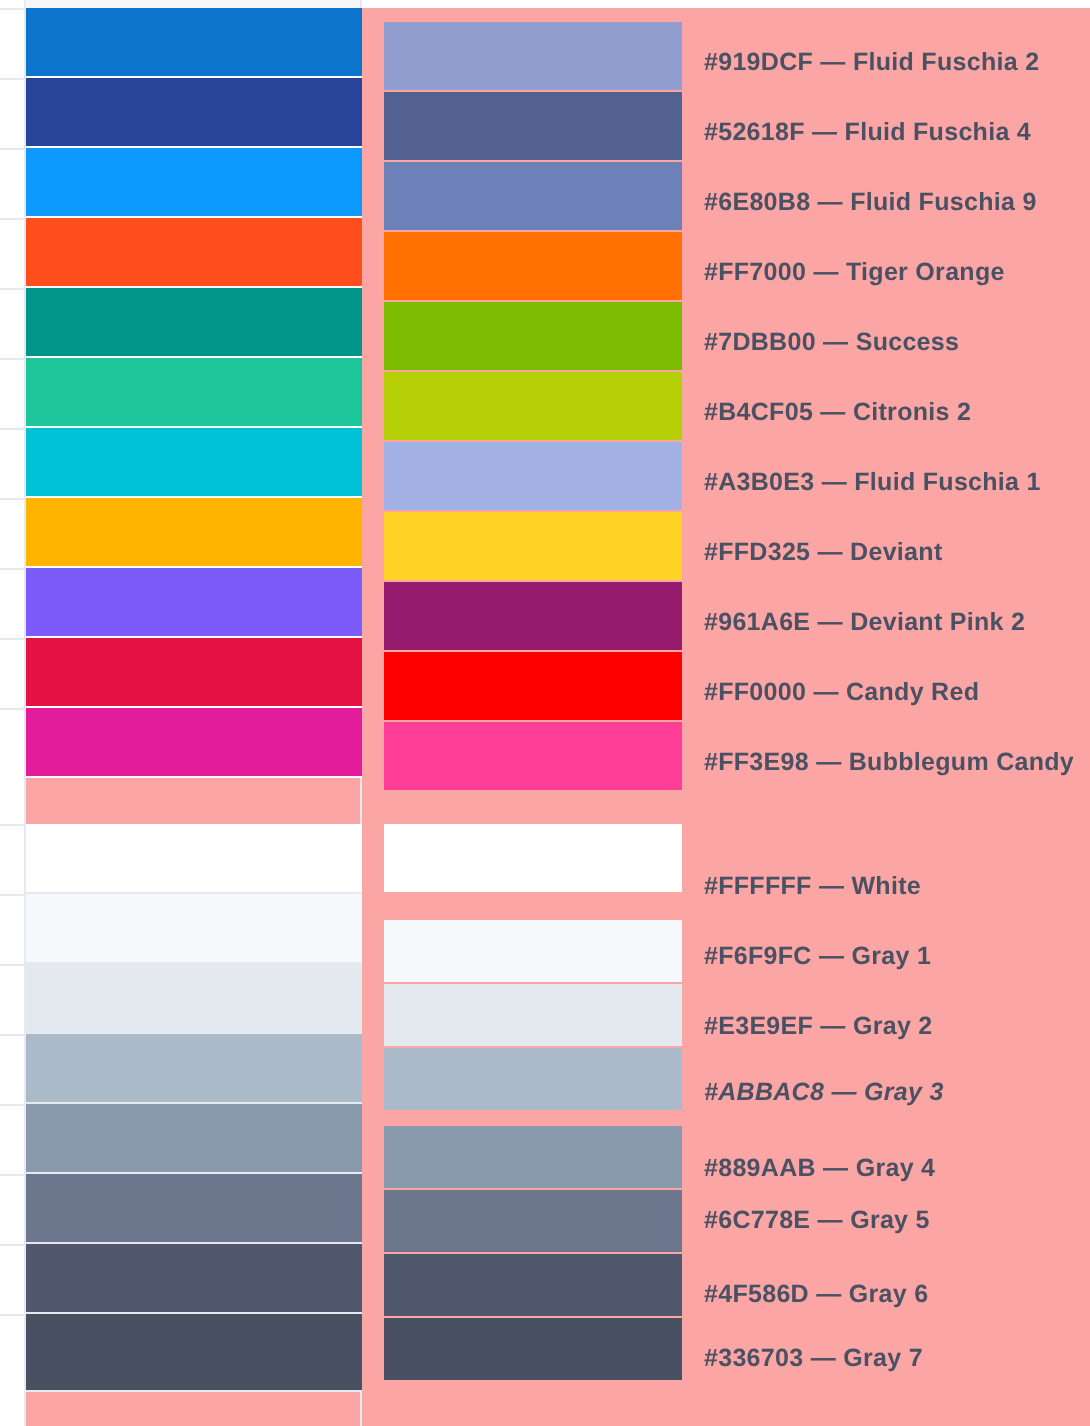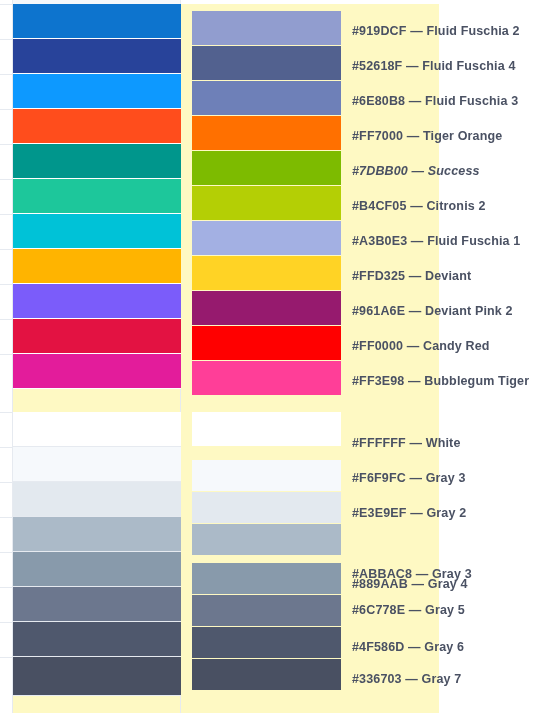--- a/index.html
+++ b/index.html
@@ -9,23 +9,23 @@
   }
   body {
     width: 545px;
     height: 713px;
     overflow: hidden;
     font-family: "Liberation Sans", "DejaVu Sans", sans-serif;
   }
 
   #palette {
     position: relative;
-    width: 439px;
+    width: 545px;
     height: 713px;
-    background: #fef9c3;
+    background: #fca5a5;
   }
 
   
   .top-band {
     position: absolute;
     left: 0;
     top: 0;
     width: 545px;
     height: 4px;
     background: #f4f7fa;
@@ -113,57 +113,57 @@
 
   <div id="rows-host">
       <div class="swatch-left" style="top: 4px; height: 35px; background: rgb(13, 116, 206);"></div>
       <div class="swatch-mid" style="top: 11px; height: 34px; background: rgb(145, 157, 207);"></div>
       <div class="label" style="top: 25px; color: rgb(74, 81, 99);">#919DCF — Fluid Fuschia 2</div>
       <div class="swatch-left" style="top: 39px; height: 35px; background: rgb(40, 67, 154);"></div>
       <div class="swatch-mid" style="top: 46px; height: 34px; background: rgb(82, 97, 143);"></div>
       <div class="label" style="top: 60px; color: rgb(74, 81, 99);">#52618F — Fluid Fuschia 4</div>
       <div class="swatch-left" style="top: 74px; height: 35px; background: rgb(13, 153, 255);"></div>
       <div class="swatch-mid" style="top: 81px; height: 34px; background: rgb(110, 128, 184);"></div>
-      <div class="label" style="top: 95px; color: rgb(74, 81, 99);">#6E80B8 — Fluid Fuschia 3</div>
+      <div class="label" style="top: 95px; color: rgb(74, 81, 99);">#6E80B8 — Fluid Fuschia 9</div>
       <div class="swatch-left" style="top: 109px; height: 35px; background: rgb(255, 77, 28);"></div>
       <div class="swatch-mid" style="top: 116px; height: 34px; background: rgb(255, 112, 0);"></div>
       <div class="label" style="top: 130px; color: rgb(74, 81, 99);">#FF7000 — Tiger Orange</div>
       <div class="swatch-left" style="top: 144px; height: 35px; background: rgb(0, 150, 140);"></div>
       <div class="swatch-mid" style="top: 151px; height: 34px; background: rgb(125, 187, 0);"></div>
-      <div class="label" style="top: 165px; color: rgb(74, 81, 99); font-style: italic;">#7DBB00 — Success</div>
+      <div class="label" style="top: 165px; color: rgb(74, 81, 99);">#7DBB00 — Success</div>
       <div class="swatch-left" style="top: 179px; height: 35px; background: rgb(29, 199, 155);"></div>
       <div class="swatch-mid" style="top: 186px; height: 34px; background: rgb(180, 207, 5);"></div>
       <div class="label" style="top: 200px; color: rgb(74, 81, 99);">#B4CF05 — Citronis 2</div>
       <div class="swatch-left" style="top: 214px; height: 35px; background: rgb(0, 194, 215);"></div>
       <div class="swatch-mid" style="top: 221px; height: 34px; background: rgb(163, 176, 227);"></div>
       <div class="label" style="top: 235px; color: rgb(74, 81, 99);">#A3B0E3 — Fluid Fuschia 1</div>
       <div class="swatch-left" style="top: 249px; height: 35px; background: rgb(255, 180, 0);"></div>
       <div class="swatch-mid" style="top: 256px; height: 34px; background: rgb(255, 211, 37);"></div>
       <div class="label" style="top: 270px; color: rgb(74, 81, 99);">#FFD325 — Deviant</div>
       <div class="swatch-left" style="top: 284px; height: 35px; background: rgb(123, 92, 250);"></div>
       <div class="swatch-mid" style="top: 291px; height: 34px; background: rgb(150, 26, 110);"></div>
       <div class="label" style="top: 305px; color: rgb(74, 81, 99);">#961A6E — Deviant Pink 2</div>
       <div class="swatch-left" style="top: 319px; height: 35px; background: rgb(227, 18, 66);"></div>
       <div class="swatch-mid" style="top: 326px; height: 34px; background: rgb(255, 0, 0);"></div>
       <div class="label" style="top: 340px; color: rgb(74, 81, 99);">#FF0000 — Candy Red</div>
       <div class="swatch-left" style="top: 354px; height: 35px; background: rgb(227, 28, 155);"></div>
       <div class="swatch-mid" style="top: 361px; height: 34px; background: rgb(255, 62, 152);"></div>
-      <div class="label" style="top: 375px; color: rgb(74, 81, 99);">#FF3E98 — Bubblegum Tiger</div>
+      <div class="label" style="top: 375px; color: rgb(74, 81, 99);">#FF3E98 — Bubblegum Candy</div>
       <div class="swatch-left pale" style="top: 412px; height: 35px; background: rgb(255, 255, 255);"></div>
       <div class="swatch-mid" style="top: 412px; height: 34px; background: rgb(255, 255, 255);"></div>
       <div class="label" style="top: 437px; color: rgb(74, 81, 99);">#FFFFFF — White</div>
       <div class="swatch-left pale" style="top: 447px; height: 35px; background: rgb(246, 249, 252);"></div>
       <div class="swatch-mid" style="top: 460px; height: 31px; background: rgb(246, 249, 252);"></div>
-      <div class="label" style="top: 472px; color: rgb(74, 81, 99);">#F6F9FC — Gray 3</div>
+      <div class="label" style="top: 472px; color: rgb(74, 81, 99);">#F6F9FC — Gray 1</div>
       <div class="swatch-left pale" style="top: 482px; height: 35px; background: rgb(227, 233, 239);"></div>
       <div class="swatch-mid" style="top: 492px; height: 31px; background: rgb(227, 233, 239);"></div>
       <div class="label" style="top: 507px; color: rgb(74, 81, 99);">#E3E9EF — Gray 2</div>
       <div class="swatch-left pale" style="top: 517px; height: 35px; background: rgb(171, 186, 200);"></div>
       <div class="swatch-mid" style="top: 524px; height: 31px; background: rgb(171, 186, 200);"></div>
-      <div class="label" style="top: 568px; color: rgb(74, 81, 99);">#ABBAC8 — Gray 3</div>
+      <div class="label" style="top: 540px; color: rgb(74, 81, 99); font-style: italic;">#ABBAC8 — Gray 3</div>
       <div class="swatch-left pale" style="top: 552px; height: 35px; background: rgb(136, 154, 171);"></div>
       <div class="swatch-mid" style="top: 563px; height: 31px; background: rgb(136, 154, 171);"></div>
       <div class="label" style="top: 578px; color: rgb(74, 81, 99);">#889AAB — Gray 4</div>
       <div class="swatch-left pale" style="top: 587px; height: 35px; background: rgb(108, 119, 142);"></div>
       <div class="swatch-mid" style="top: 595px; height: 31px; background: rgb(108, 119, 142);"></div>
       <div class="label" style="top: 604px; color: rgb(74, 81, 99);">#6C778E — Gray 5</div>
       <div class="swatch-left pale" style="top: 622px; height: 35px; background: rgb(79, 88, 109);"></div>
       <div class="swatch-mid" style="top: 627px; height: 31px; background: rgb(79, 88, 109);"></div>
       <div class="label" style="top: 641px; color: rgb(74, 81, 99);">#4F586D — Gray 6</div>
       <div class="swatch-left pale" style="top: 657px; height: 39px; background: rgb(73, 80, 98);"></div>

